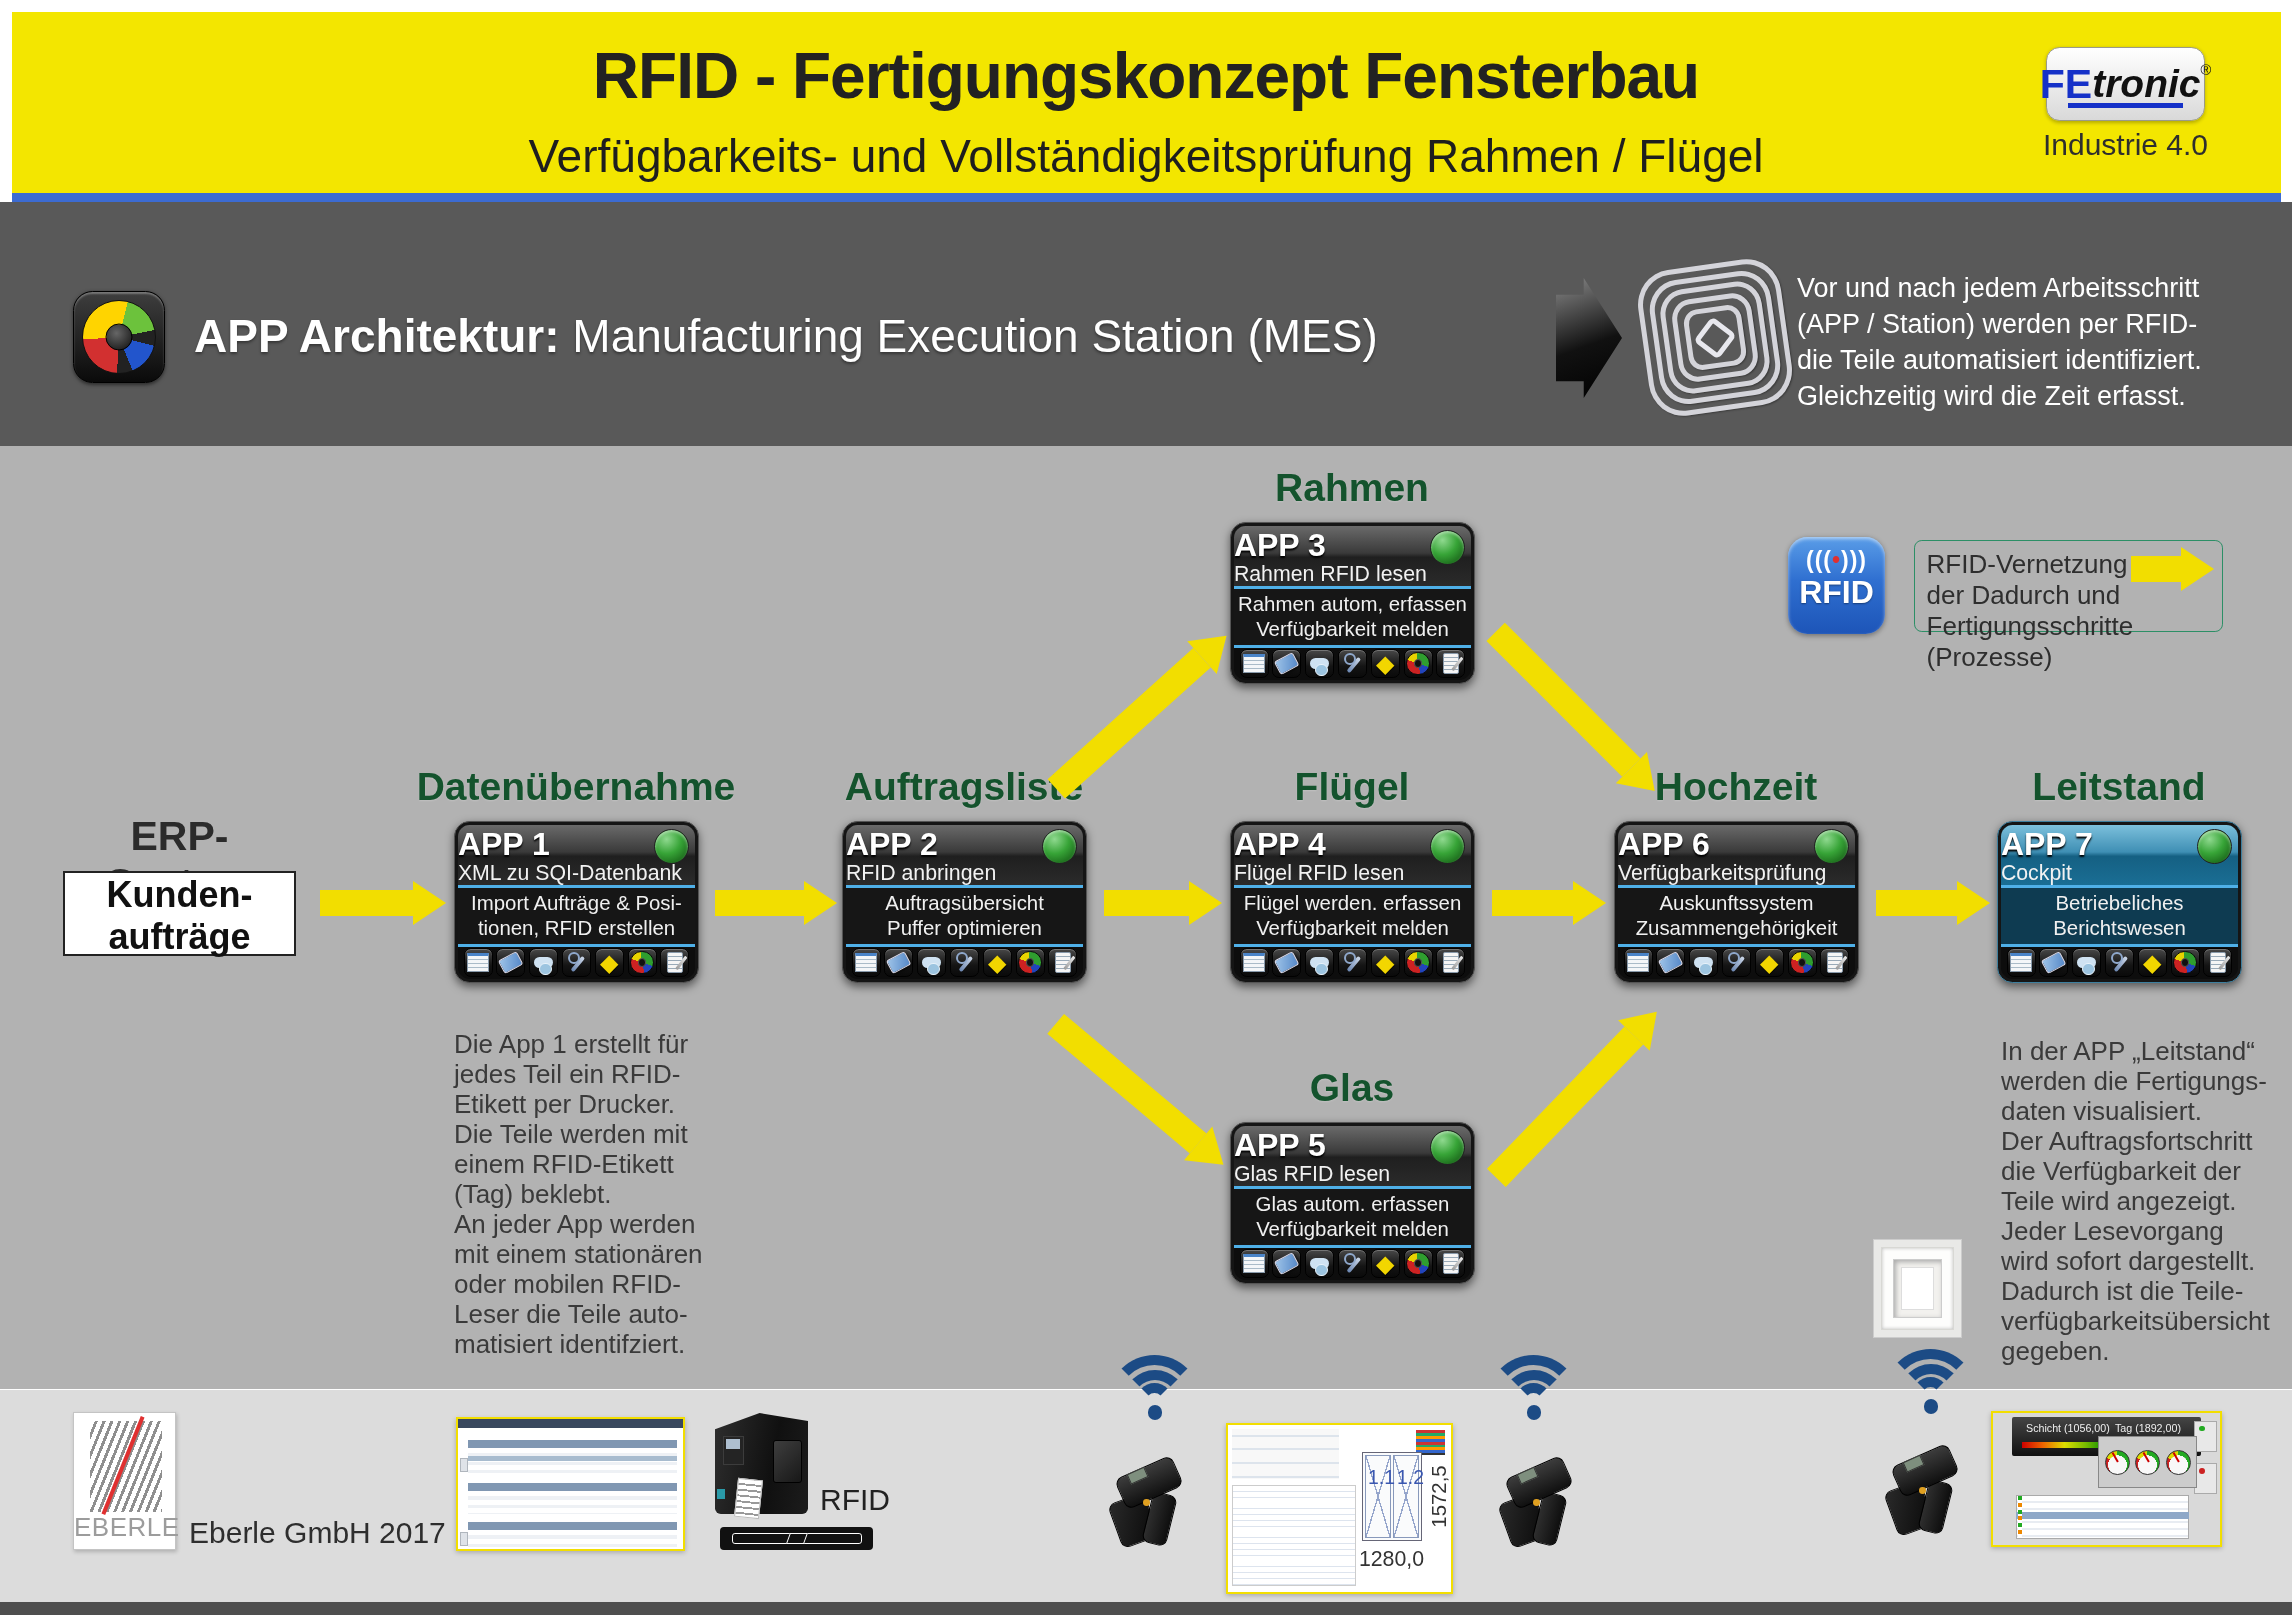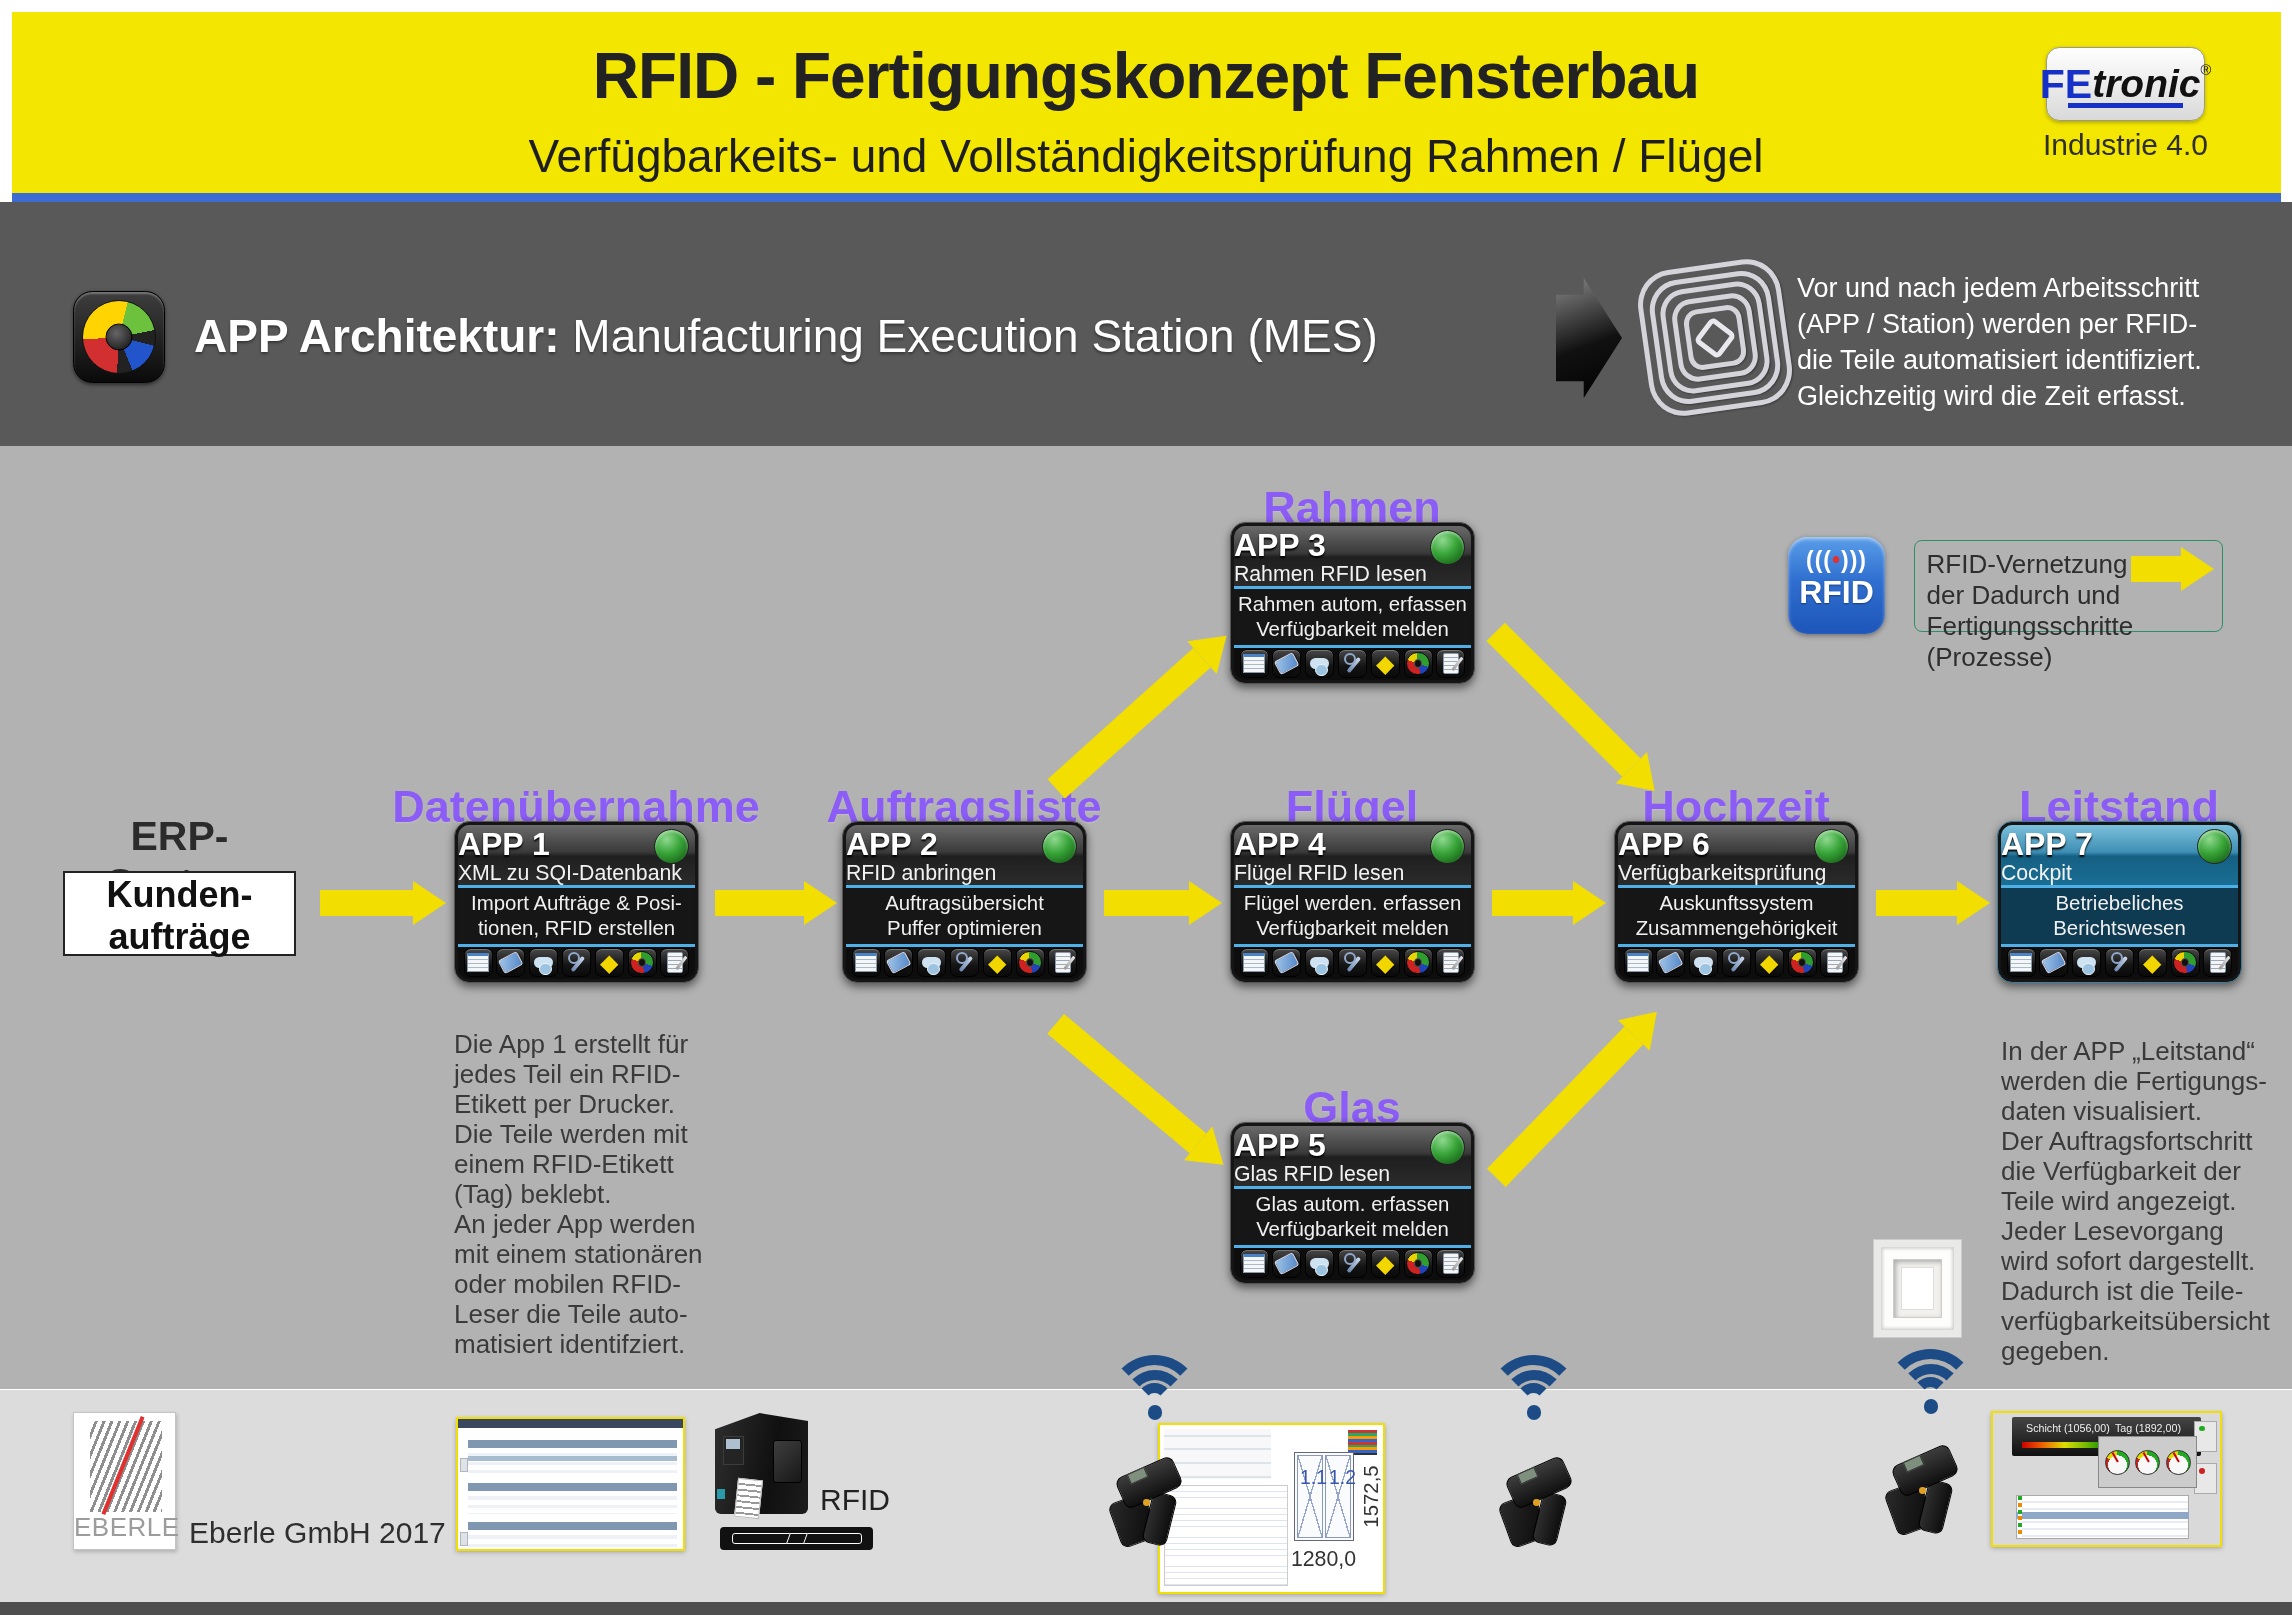--- a/index.html
+++ b/index.html
@@ -49,21 +49,21 @@
   .intro{left:68px;top:490px;font-size:44px;line-height:60px;color:#fff;text-shadow:0 1px 2.9px rgba(0,0,0,.25);}
   .rfidapp{left:1788px;top:537px;width:97px;height:97px;border-radius:19.4px;color:#fff;text-align:center;
     background:linear-gradient(180deg,#5a9de8,#2f6fd0 45%,#1d55b8);
     box-shadow:inset 0 1.9px 3.9px rgba(255,255,255,.55),0 1.9px 4.9px rgba(0,0,0,.35);}
   .rfidapp .waves{font-size:23px;margin-top:9.7px;letter-spacing:1px;font-weight:bold;}
   .rfidapp .dot{color:#e03030;}
   .rfidapp .rlabel{font-size:32px;font-weight:bold;margin-top:0;text-shadow:0 1px 1.9px rgba(0,0,0,.4);}
   .legend-box{left:1914px;top:540px;width:309px;height:92px;border:1.9px solid #2c8f66;border-radius:7.8px;
     padding:7.8px 11.6px;font-size:26px;line-height:31px;color:#2e2e2e;}
   .col-heading{position:absolute;width:388px;left:-72px;top:-56px;text-align:center;
-    font-size:45px;font-weight:bold;color:#8b5cf6;text-shadow:0 1px 1.9px rgba(255,255,255,.2);margin-top:16px;}
+    font-size:39px;font-weight:bold;color:#14532d;text-shadow:0 1px 1.9px rgba(255,255,255,.2);}
   .erp-heading{left:63px;top:813px;width:233px;text-align:center;font-size:41px;font-weight:bold;color:#2b2b2b;}
   .erp-box{left:63px;top:871px;width:233px;height:85px;background:#fff;border:2.9px solid #222;
     text-align:center;font-size:36px;line-height:42px;font-weight:bold;color:#111;padding-top:1px;}
   .note-text{width:312px;font-size:26px;line-height:30px;color:#3a3a3a;}
   #app1-note{left:454px;top:1029px;}
   #app7-note{left:2001px;top:1036px;}
 
   
   .app-group{position:absolute;width:245px;}
   .app-card{position:relative;width:245px;background:#151515;border:1.9px solid #555;border-radius:15.5px;
@@ -124,21 +124,21 @@
 
   .shot{position:absolute;border:2.9px solid #f2de00;background:#fff;box-shadow:0 1.9px 4.9px rgba(0,0,0,.25);}
   
   .shot-orders{left:456px;top:1417px;width:229px;height:134px;}
   .ord-bar{position:absolute;left:0;top:0;right:0;height:8.7px;background:#39485e;}
   .ord-h{position:absolute;left:9.7px;right:5.8px;height:7.8px;background:#8097b2;}
   .ord-r{position:absolute;left:9.7px;right:5.8px;background:repeating-linear-gradient(180deg,#fff 0 4.9px,#eef1f5 4.9px 8.7px);}
   .ord-sel{position:absolute;left:9.7px;right:5.8px;height:4.9px;background:#a8bccf;}
   .ord-side{position:absolute;left:1.9px;width:7.8px;height:13.6px;background:#dfe3e8;border:1px solid #b0b6bd;}
   
-  .shot-cad{left:1158px;top:1423px;width:227px;height:171px;}
+  .shot-cad{left:1226px;top:1423px;width:227px;height:171px;}
   .cad-form{position:absolute;left:3.9px;top:3.9px;width:107px;height:50px;
     background:repeating-linear-gradient(180deg,#f8f8f8 0 5.8px,#dde4ec 5.8px 7.8px,#f8f8f8 7.8px 13.6px);}
   .cad-table{position:absolute;left:3.9px;top:60px;width:124px;height:101px;background:#fff;border:1px solid #ccc;
     background-image:repeating-linear-gradient(180deg,transparent 0 4.9px,#dde4ee 4.9px 5.8px);}
   .cad-rack{position:absolute;right:5.8px;top:4.9px;width:29px;height:25px;border-bottom:2.9px solid #333;
     background:repeating-linear-gradient(180deg,#c33 0 2.9px,#2a6 2.9px 5.8px,#f90 5.8px 8.7px,#36c 8.7px 11.6px);}
   .cad-win{position:absolute;left:134px;top:27px;width:60px;height:89px;border:1.9px solid #667;background:#fafbfc;
     display:flex;gap:1.9px;padding:1.9px;}
   .cad-win .sash{flex:1;border:1px solid #8899bb;
     background:linear-gradient(to top right,transparent 48.5%,#96a6cc 48.5% 51.5%,transparent 51.5%),

